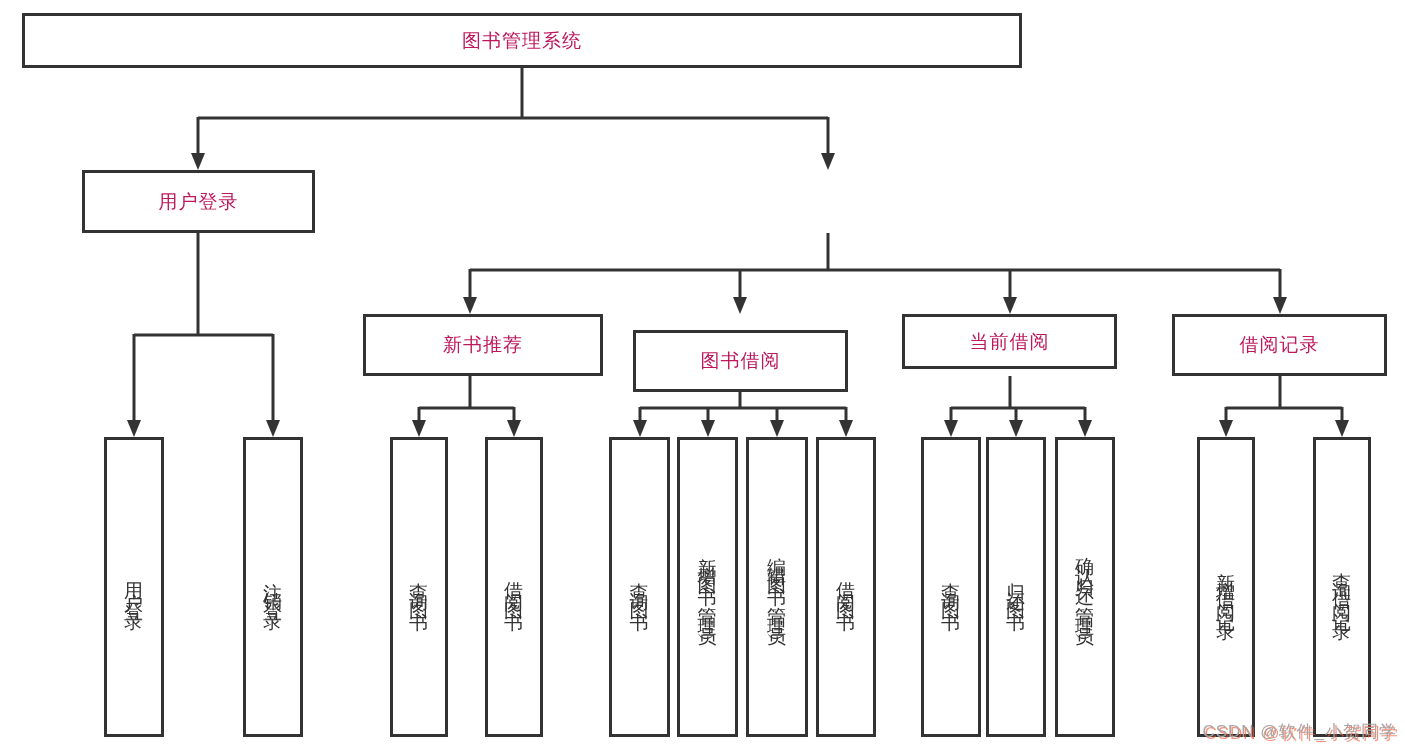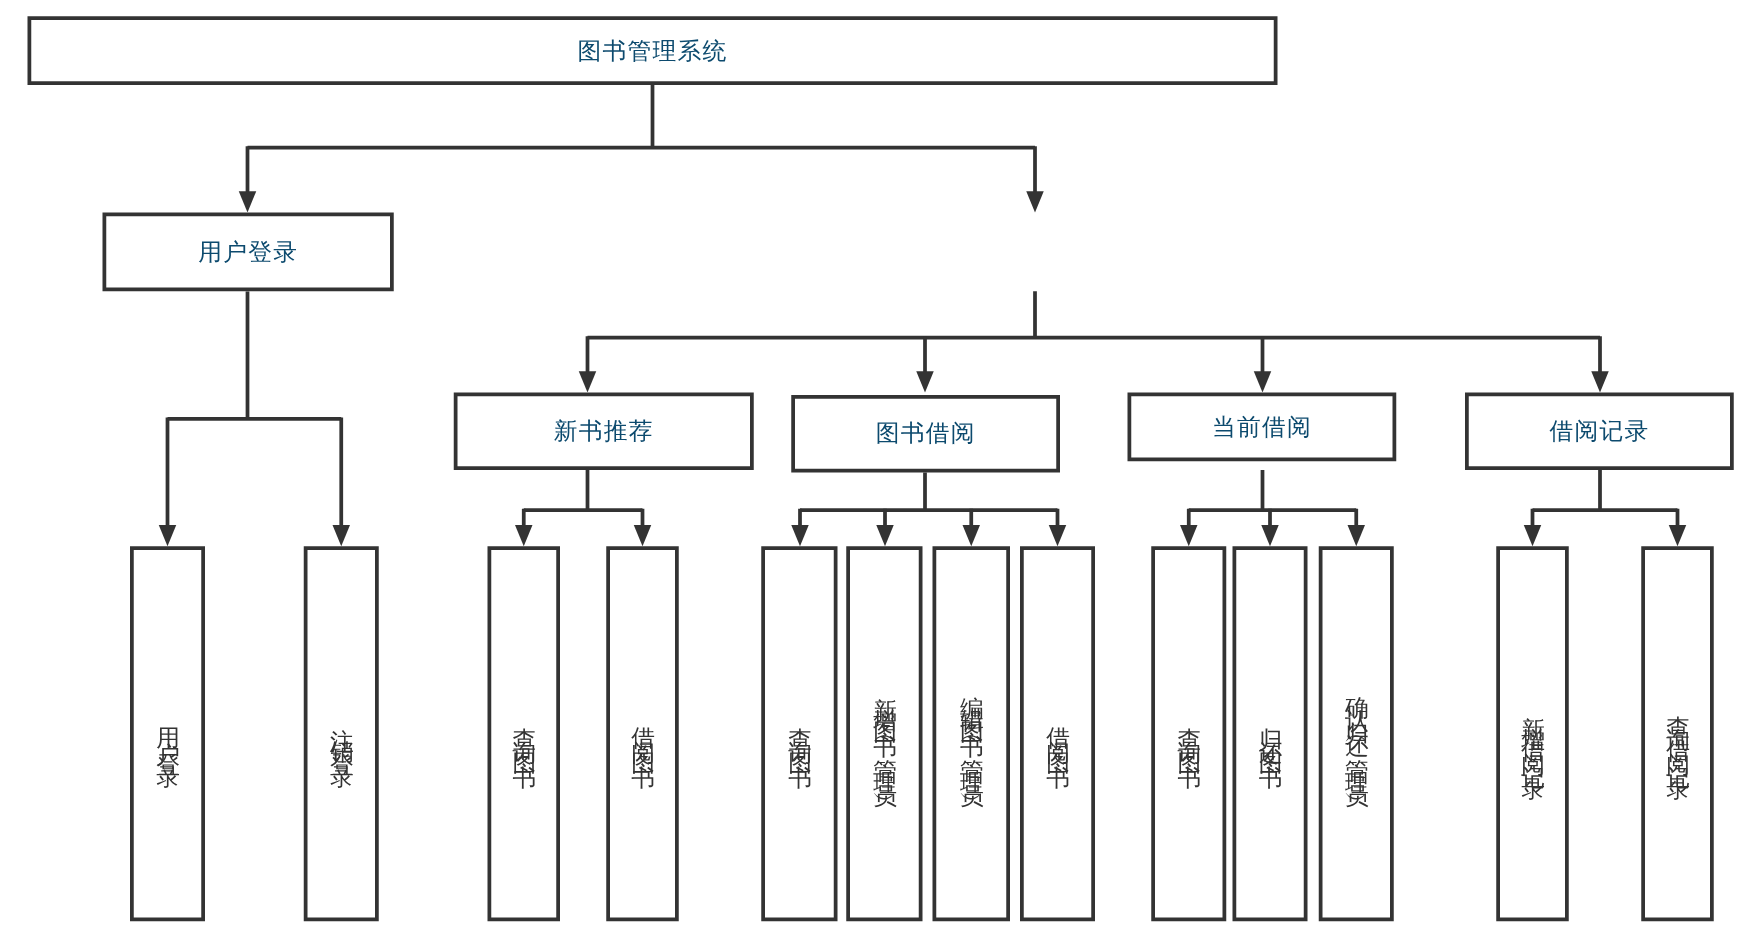--- a/index.html
+++ b/index.html
@@ -20,21 +20,21 @@
   .hbox {
     position: absolute;
     box-sizing: border-box;
     border: 3px solid #333333;
     background: #ffffff;
     display: flex;
     align-items: center;
     justify-content: center;
     font-size: 19px;
     letter-spacing: 1px;
-    color: #0c4a6e;
+    color: #be185d;
   }
   .vbox {
     position: absolute;
     box-sizing: border-box;
     border: 3px solid #333333;
     background: #ffffff;
     display: flex;
     align-items: center;
     justify-content: center;
   }
@@ -135,21 +135,21 @@
     <span>图书管理系统</span>
   </div>
 
   <div class="hbox" style="left:82px; top:170px; width:233px; height:63px;">
     <span>用户登录</span>
   </div>
 
   <div class="hbox" style="left:363px; top:314px; width:240px; height:62px;">
     <span>新书推荐</span>
   </div>
-  <div class="hbox" style="left:633px; top:316px; width:215px; height:62px;justify-content:center;">
+  <div class="hbox" style="left:633px; top:330px; width:215px; height:62px;justify-content:center;">
     <span>图书借阅</span>
   </div>
   <div class="hbox" style="left:902px; top:314px; width:215px; height:55px;">
     <span>当前借阅</span>
   </div>
   <div class="hbox" style="left:1172px; top:314px; width:215px; height:62px;">
     <span>借阅记录</span>
   </div>
 
   <div class="vbox" style="left:104px; top:437px; width:60px; height:300px;">
@@ -189,14 +189,15 @@
     <span>确认归还（管理员）</span>
   </div>
 
   <div class="vbox" style="left:1197px; top:437px; width:58px; height:300px;">
     <span>新增借阅记录</span>
   </div>
   <div class="vbox" style="left:1313px; top:437px; width:58px; height:300px;">
     <span>查询借阅记录</span>
   </div>
 
+  <div class="watermark">CSDN @软件_小贺同学</div>
 
 </div>
 
 </body></html>

